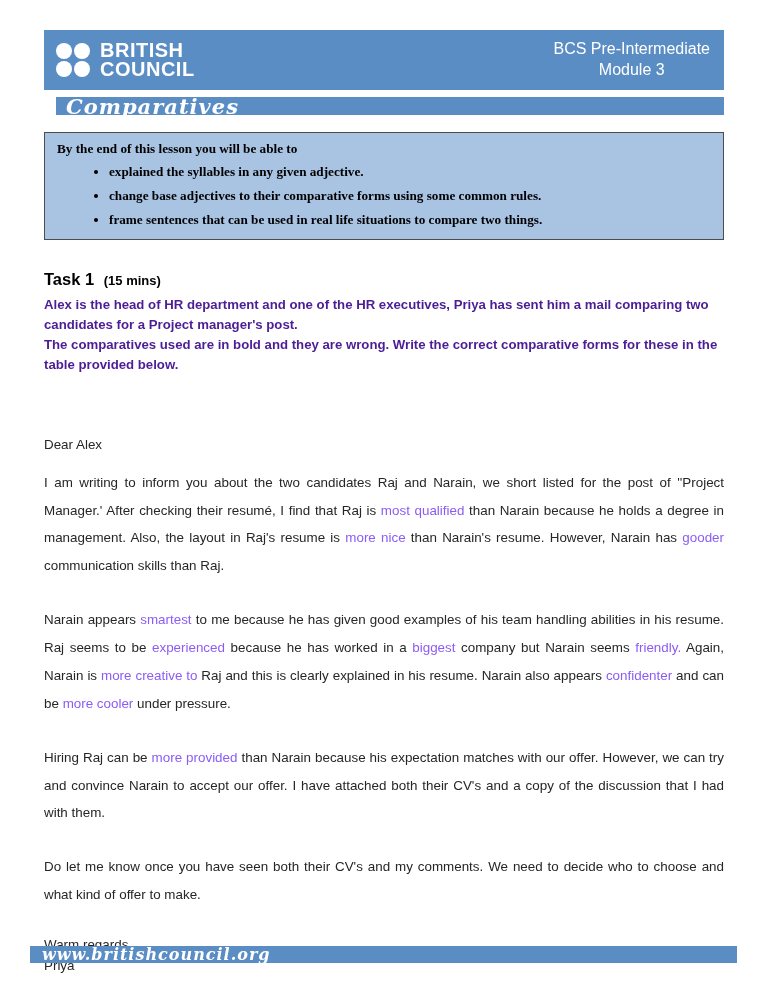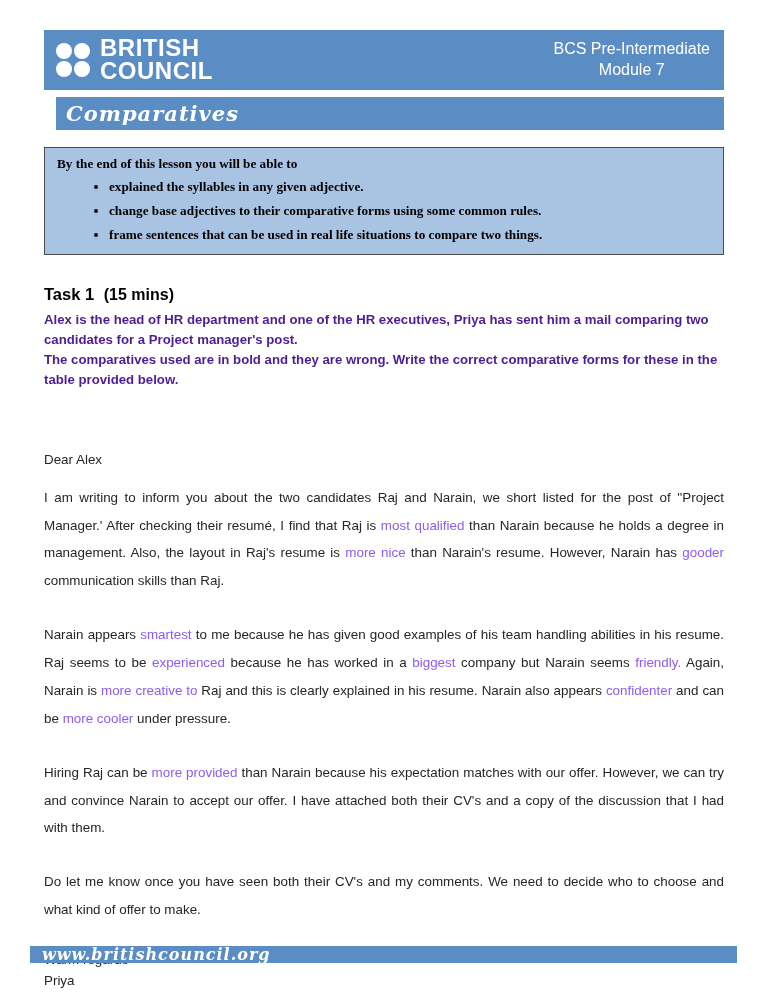--- a/index.html
+++ b/index.html
@@ -18,26 +18,26 @@
   
   .band{background:var(--band_blue,#5b8dc5);}
   .header-band{
     margin-top:30px;height:60px;
     display:flex;justify-content:space-between;align-items:center;
     padding:0 14px 0 12px;
   }
   .logo{display:flex;align-items:center;gap:10px;}
   .dots{display:grid;grid-template-columns:16px 16px;grid-gap:2px;}
   .dot{width:16px;height:16px;border-radius:50%;background:#fff;}
-  .brand{color:#fff;font-weight:bold;font-size:24px;line-height:0.95;letter-spacing:0.5px;}
+  .brand{color:#fff;font-weight:bold;font-size:20px;line-height:0.95;letter-spacing:0.5px;}
   .course-info{color:#fff;font-size:16px;line-height:1.3;text-align:center;}
 
   
   .title-band{
-    margin-top:7px;margin-left:12px;height:33px;
+    margin-top:7px;margin-left:12px;height:18px;
     display:flex;align-items:center;padding-left:10px;
   }
   .script{
     font-family:"DejaVu Serif",serif;font-style:italic;font-weight:bold;
     color:#fff;letter-spacing:1px;
   }
   .title-band .script{font-size:21px;}
 
   
   .objectives{
@@ -46,21 +46,21 @@
     padding:8px 14px 11px 12px;
     font-size:13.2px;font-weight:bold;color:#000;font-family:Liberation Serif, serif;
   }
   .objectives p{margin:0;}
   .objectives ul{margin:5px 0 0;padding-left:52px;}
   .objectives li{margin-top:6px;line-height:1.35;}
 
   
   .task{margin-top:30px;}
   .task h2{margin:0 0 6px;font-size:16.5px;color:#000;}
-  .task-duration{font-size:16px;margin-left:5px;text-align:right;}
+  .task-duration{font-size:13px;margin-left:5px;text-align:right;}
   .task-instructions{margin:0;font-weight:bold;font-size:13.2px;line-height:1.5;color:#4c1d95;}
 
   
   .letter{margin-top:60px;font-size:13.4px;color:#262626;}
   .salutation{margin:0 0 14px;line-height:1.5;}
   .letter .para{text-align:justify;line-height:2.08;margin:0 0 26px;}
   .letter .para span.b{font-weight:normal;color:#8b5cf6;}
   .closing,.signature{margin:0;line-height:1.55;}
 
   
@@ -83,21 +83,21 @@
         <span class="dot"></span>
         <span class="dot"></span>
       </div>
       <div class="brand">
         <div>BRITISH</div>
         <div>COUNCIL</div>
       </div>
     </div>
     <div class="course-info">
       <div>BCS Pre-Intermediate</div>
-      <div>Module 7</div>
+      <div>Module 3</div>
     </div>
   </header>
 
   <div class="band title-band">
     <span class="script">Comparatives</span>
   </div>
 
   <section class="objectives">
     <p>By the end of this lesson you will be able to</p>
     <ul>

